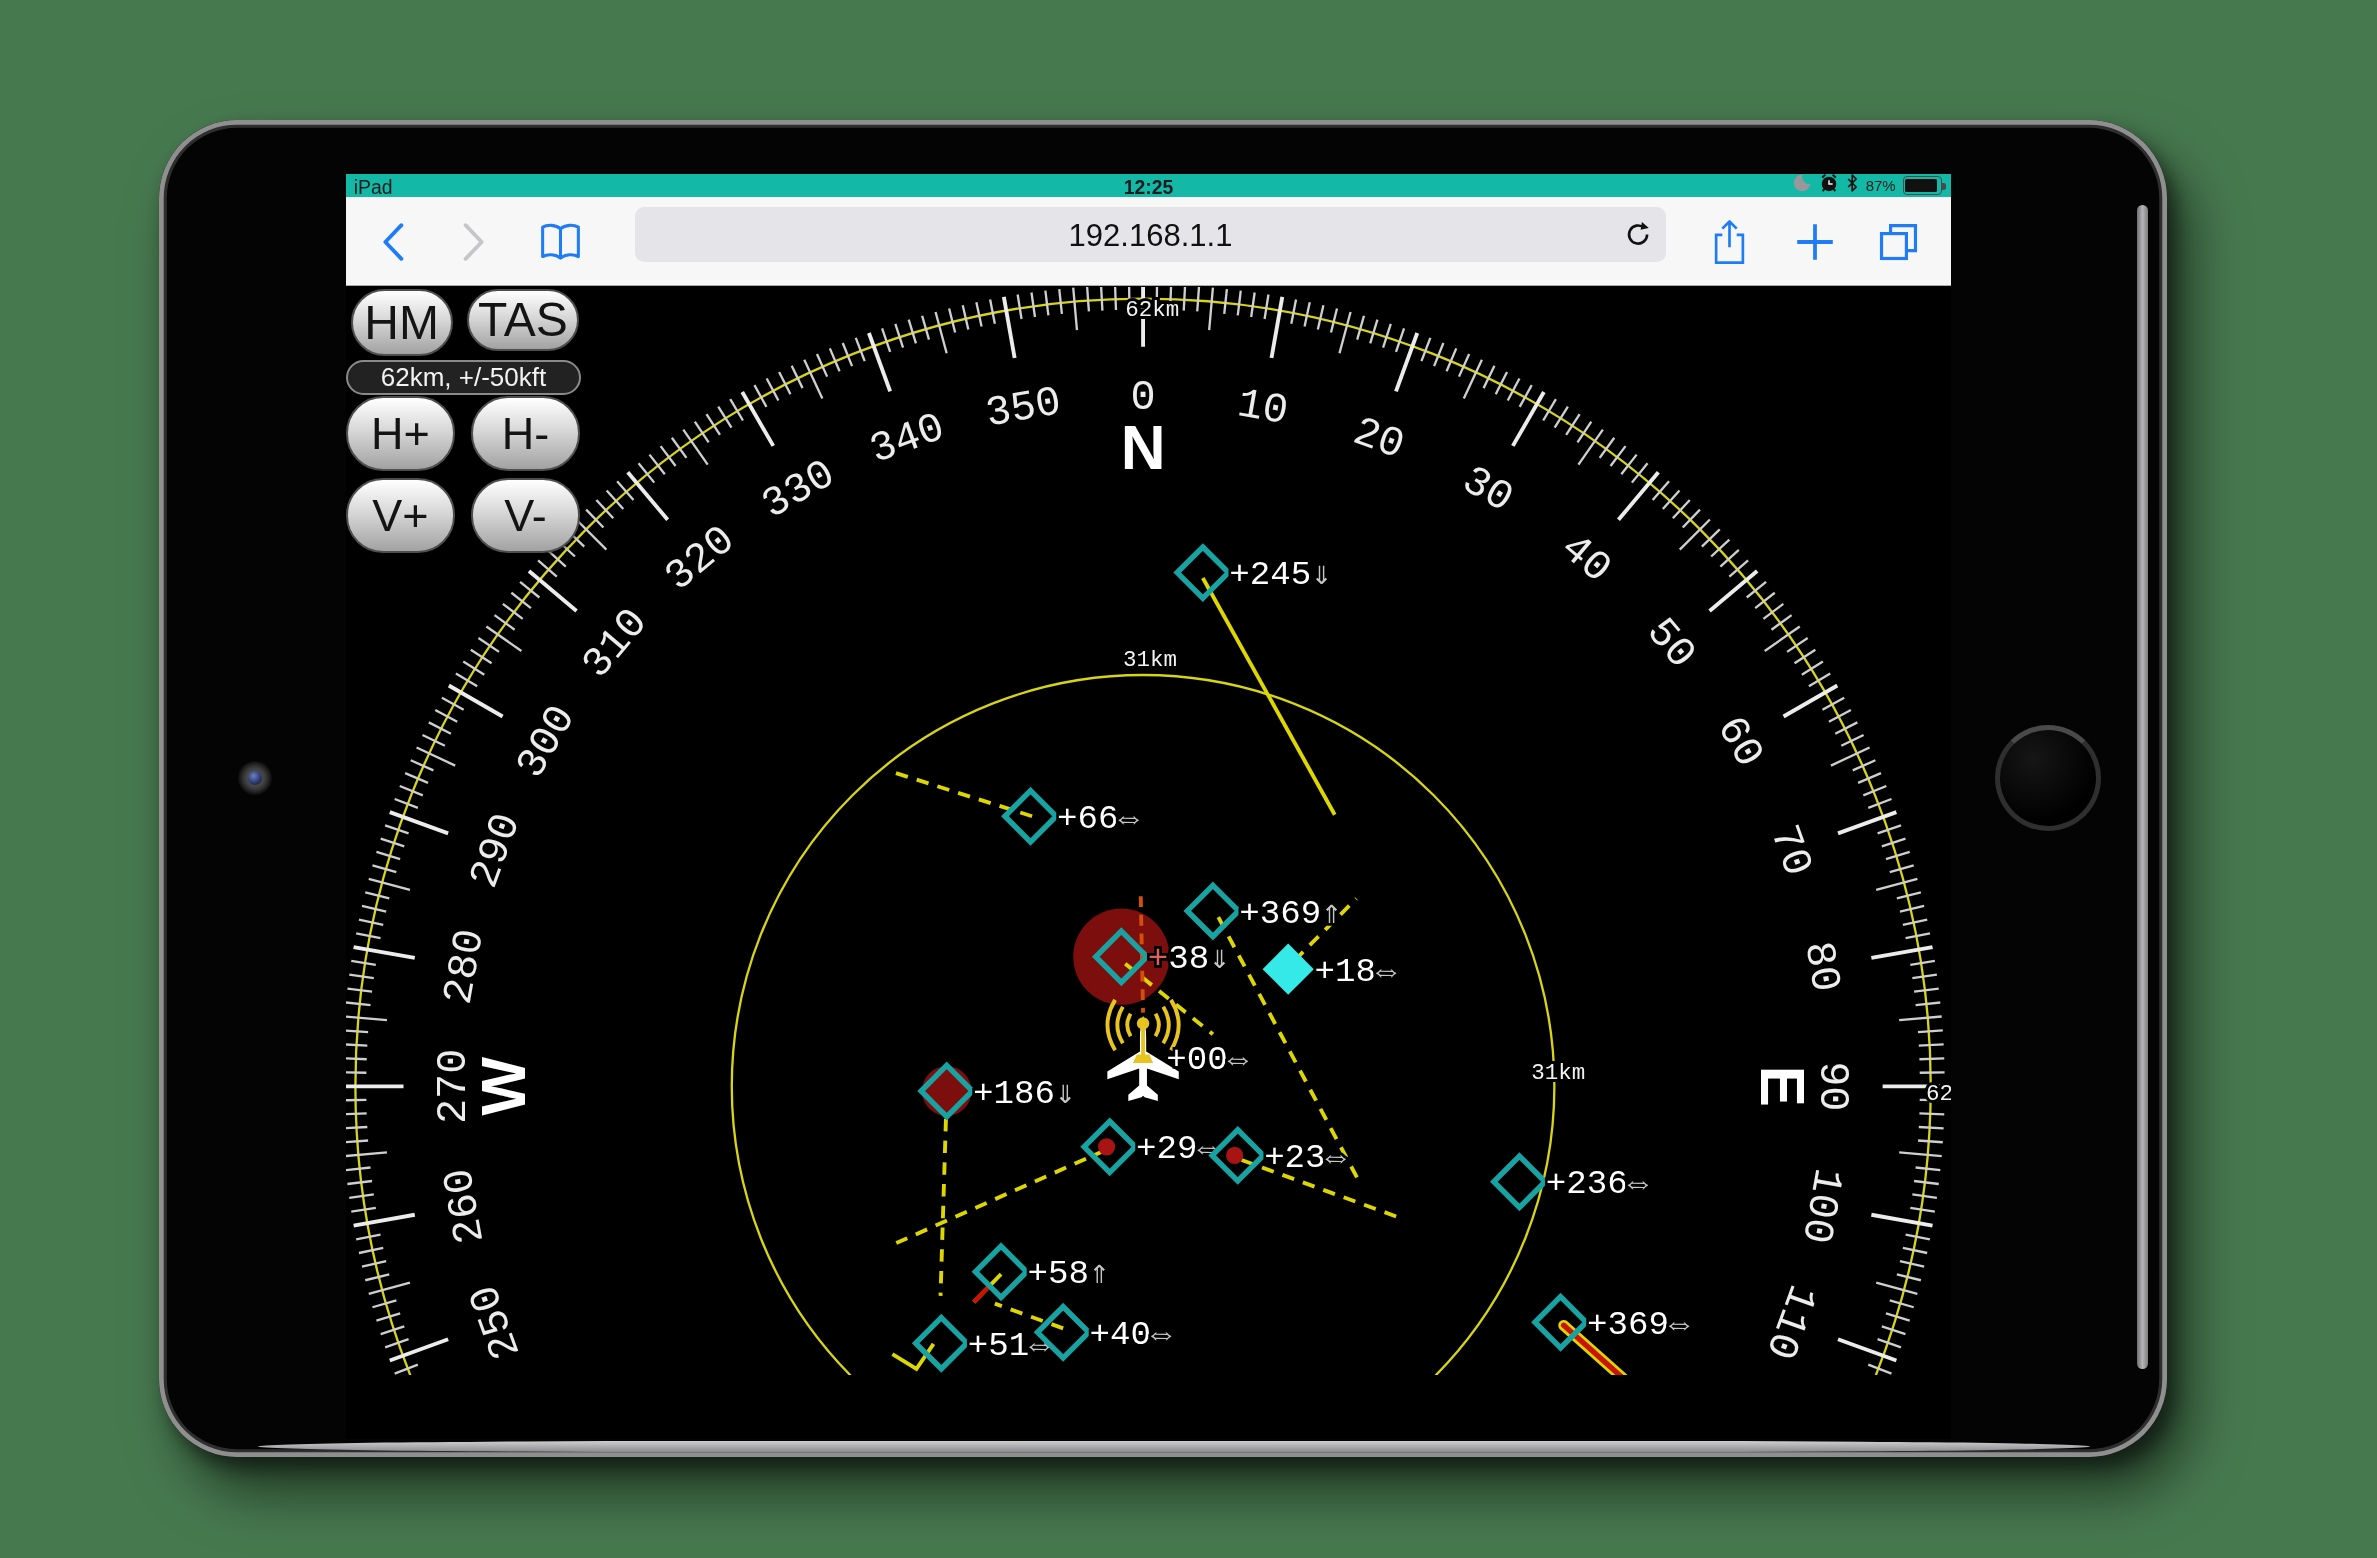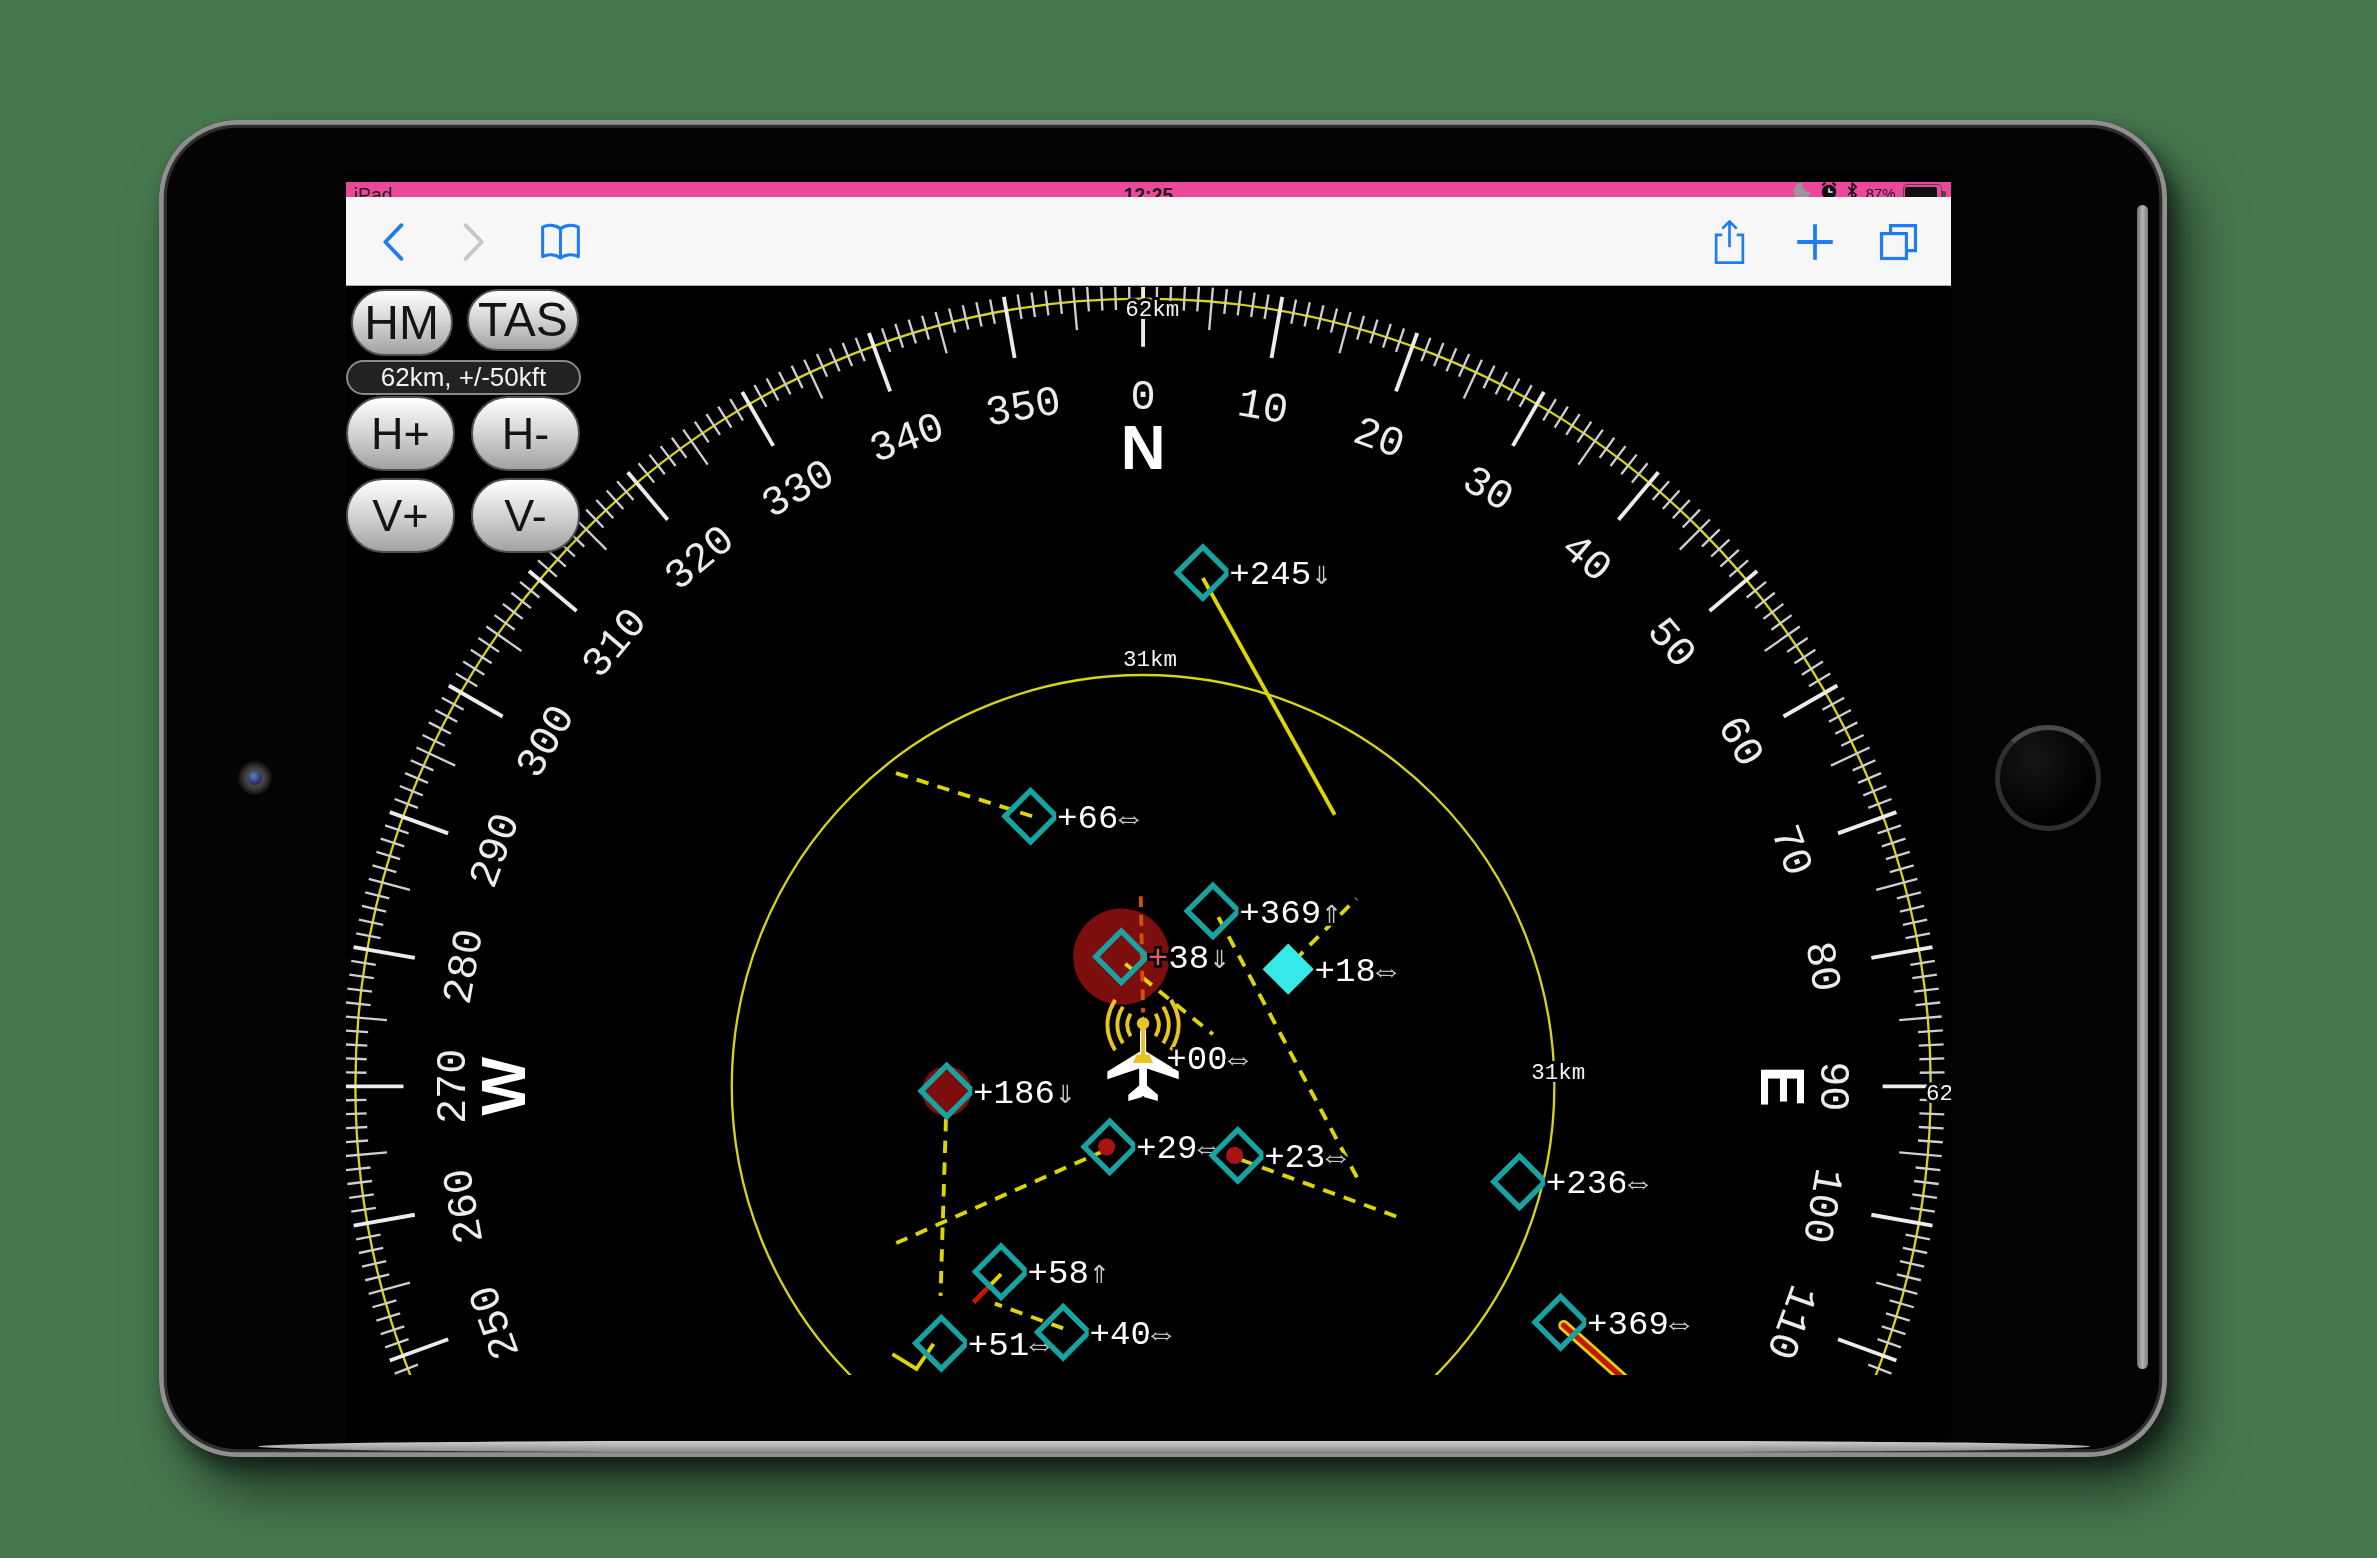--- a/index.html
+++ b/index.html
@@ -18,22 +18,22 @@
   .home-btn { position:absolute; left:1836px; top:605px; width:106px; height:106px; border-radius:50%;
     border:5.4px solid #2f2f2f; border-top-color:#4a4a4a;
     background:radial-gradient(circle at 35% 30%, #161616, #000 70%); cursor:pointer; }
   .cam-glow { position:absolute; left:79px; top:641px; width:34px; height:34px; border-radius:50%;
     background:radial-gradient(circle,#6a6a6a 0%, #3a3a3a 45%, rgba(0,0,0,0) 75%); }
   .cam-dot { position:absolute; left:10px; top:10px; width:14px; height:14px; border-radius:50%;
     background:radial-gradient(circle at 40% 35%, #6d7fc0 0%, #2c3a6e 55%, #10121c 100%); }
 
   
   .screen { position:absolute; left:187px; top:54px; width:1605px; height:1265px; background:#000; overflow:hidden; }
-  .statusbar { position:absolute; left:0; top:0; width:1605px; height:23px; background:#ec4899;
-    font-size:19.4px; color:#1c1c1e;margin-top:8px; }
+  .statusbar { position:absolute; left:0; top:0; width:1605px; height:23px; background:#14b8a6;
+    font-size:19.4px; color:#1c1c1e; }
   .sb-carrier { position:absolute; left:7.8px; top:2.3px; }
   .sb-time { position:absolute; left:0; right:0; top:2.3px; text-align:center; font-weight:bold; }
   .sb-right { position:absolute; right:9.3px; top:0; height:23px; display:flex; align-items:center; gap:7px; }
   .sb-batt-pct { font-size:15px; }
   .batt { position:relative; width:39px; height:18.6px; border:1.6px solid #4a4a4c; border-radius:3.9px; }
   .batt::before { content:""; position:absolute; left:1.6px; top:1.6px; bottom:1.6px; width:86%; background:#111; border-radius:1.6px; }
   .batt::after { content:""; position:absolute; right:-5.4px; top:5.4px; width:3.9px; height:7.8px; background:#4a4a4c; border-radius:0 2.3px 2.3px 0; }
 
   .toolbar { position:absolute; left:0; top:23px; width:1605px; height:89px; background:#f7f7f7;
     border-bottom:1.6px solid #ababaf; }
@@ -123,20 +123,29 @@
         </div>
         <div class="tb-icon" style="left:104px;width:47px;">
           <svg width="26" height="40" viewBox="0 0 34 52">
               <path d="M6 4 L27 26 L6 48" stroke="#c6c6ca" stroke-width="5" fill="none" stroke-linecap="round" stroke-linejoin="round"></path>
             </svg>
         </div>
         <div class="tb-icon" style="left:186px;width:56px;">
           <svg width="45" height="40" viewBox="0 0 34 30">
             <path d="M17 5 C13.5 1.8 7 1.8 3.5 3.8 V26 C7 24 13.5 24 17 27.2 C20.5 24 27 24 30.5 26 V3.8 C27 1.8 20.5 1.8 17 5 Z M17 5 V27.2" stroke="#1f7cf6" stroke-width="2.3" fill="none" stroke-linejoin="round"></path>
           </svg>
+        </div>
+        <div class="urlfield">
+          <span class="urltext">192.168.1.1</span>
+          <span class="reload">
+            <svg width="31" height="31" viewBox="0 0 36 36">
+              <path d="M28 18 A 10.5 10.5 0 1 1 24.5 10.2" stroke="#111" stroke-width="3" fill="none"></path>
+              <path d="M22 3.5 L30 10.5 L20.5 12.5 Z" fill="#111"></path>
+            </svg>
+          </span>
         </div>
         <div class="tb-icon" style="left:1355px;width:56px;">
           <svg width="37" height="48" viewBox="0 0 36 46">
             <path d="M11 16 H5 V43 H31 V16 H25" stroke="#1f7cf6" stroke-width="2.6" fill="none"></path>
             <path d="M18 28 V4 M11 10 L18 3 L25 10" stroke="#1f7cf6" stroke-width="2.6" fill="none" stroke-linejoin="round"></path>
           </svg>
         </div>
         <div class="tb-icon" style="left:1441px;width:56px;">
           <svg width="40" height="40" viewBox="0 0 36 36">
               <path d="M18 2 V34 M2 18 H34" stroke="#1f7cf6" stroke-width="3.4"></path>

